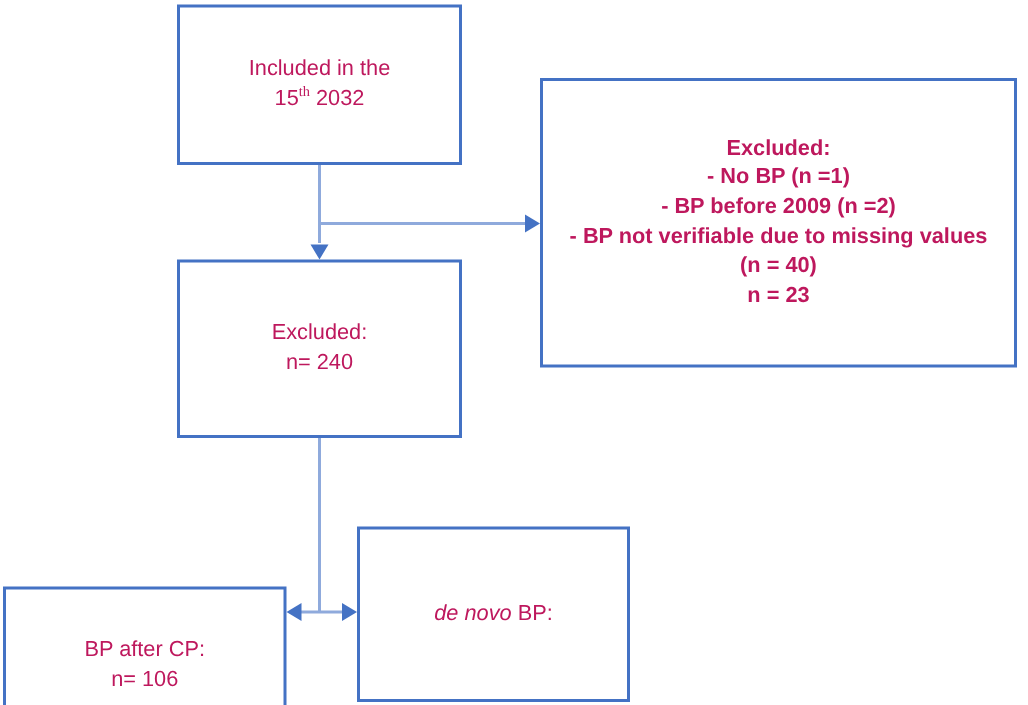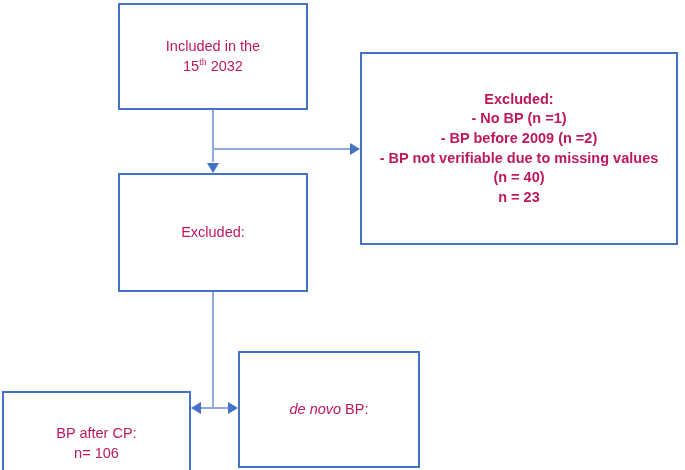--- a/index.html
+++ b/index.html
@@ -122,20 +122,21 @@
       <div>- BP before 2009 (n =2)</div>
       <div>- BP not verifiable due to missing values</div>
       <div>(n = 40)</div>
       <div>n = 23</div>
     </div>
   </div>
 
   <div class="node" id="node-evaluable">
     <div class="inner">
       <div>Excluded:</div>
+      <div>n= 240</div>
     </div>
   </div>
 
   <div class="node" id="node-bp-after-cp">
     <div class="inner">
       <div>BP after CP:</div>
       <div>n= 106</div>
     </div>
   </div>
 

